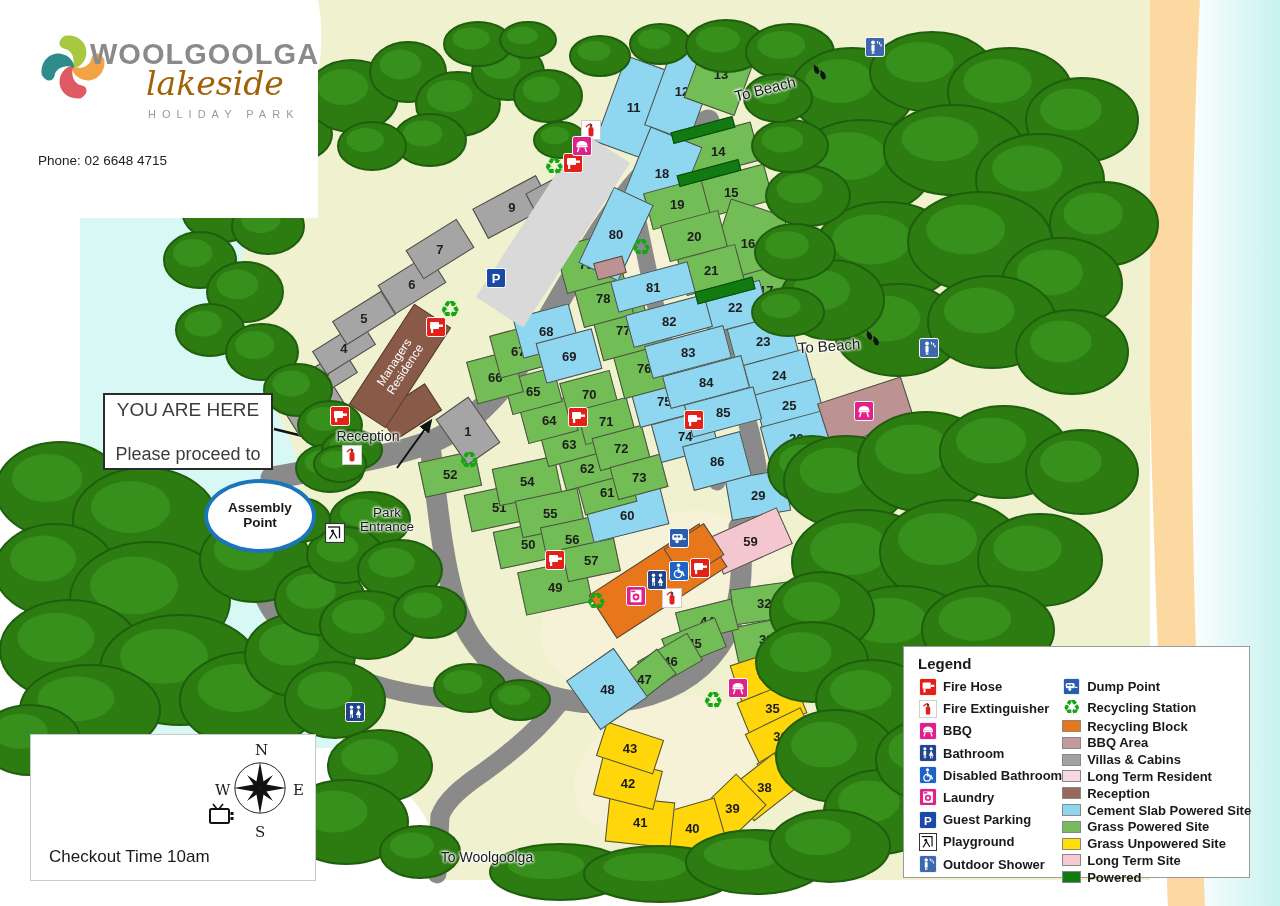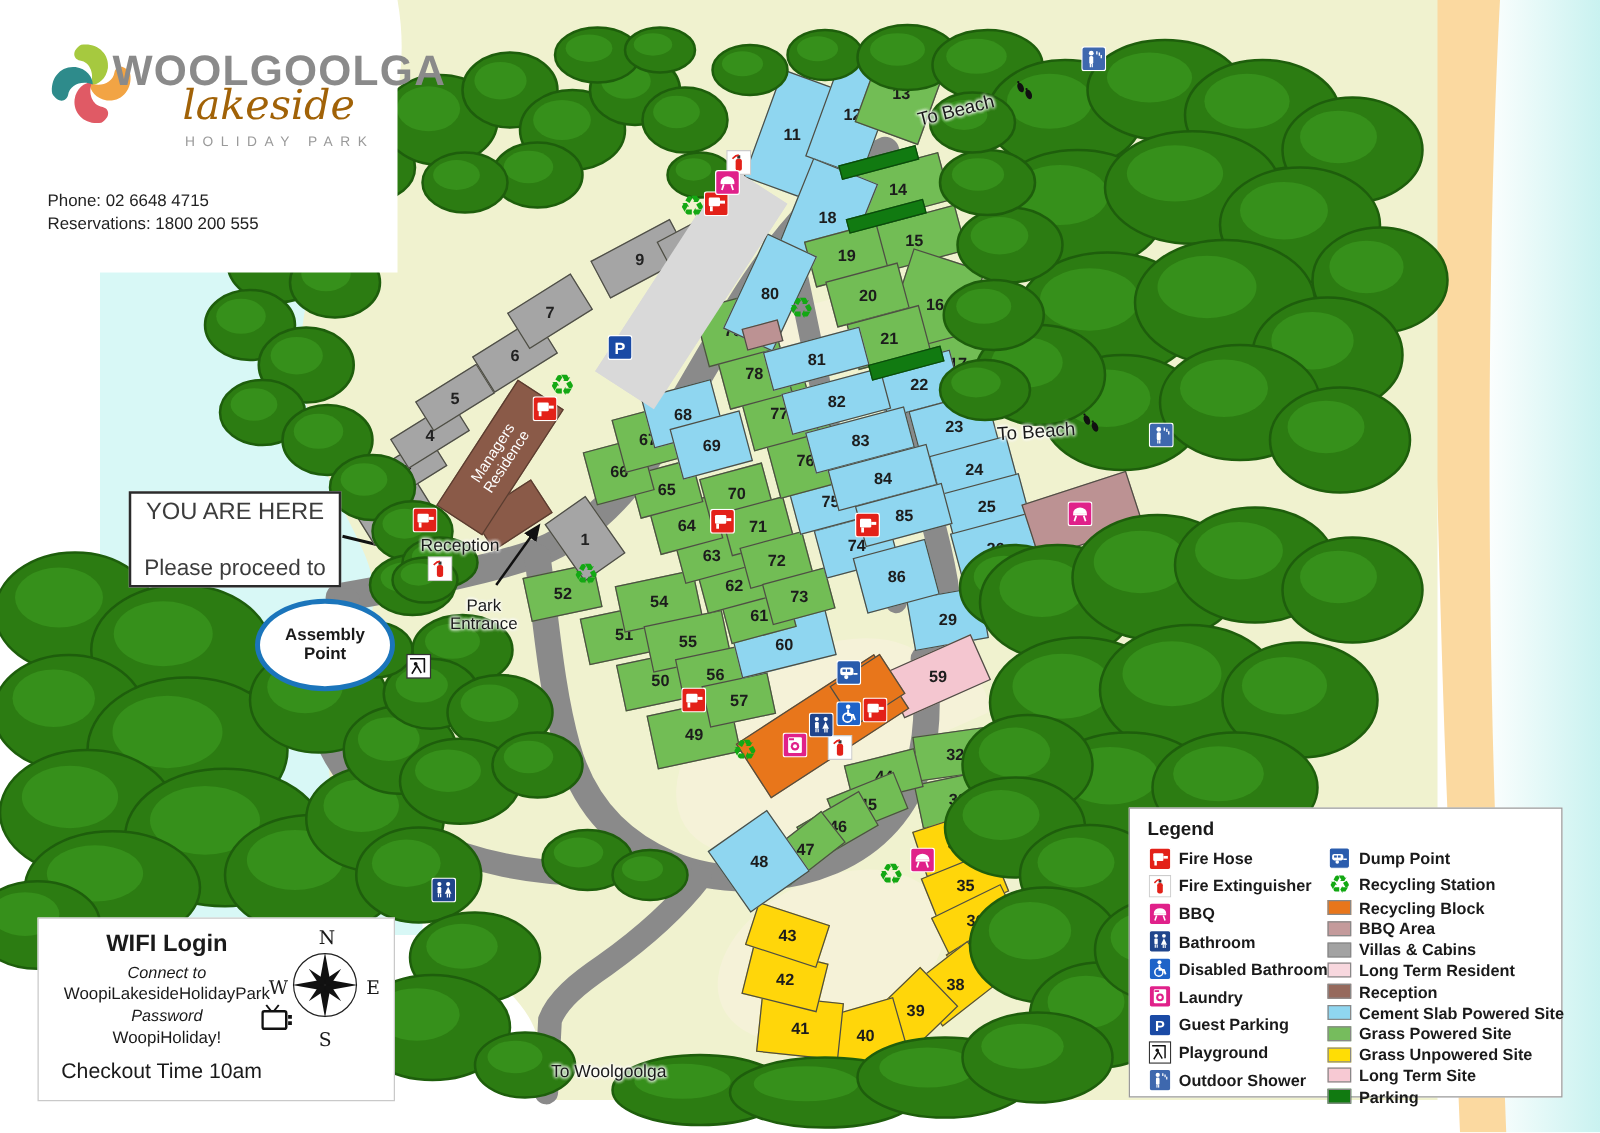--- a/index.html
+++ b/index.html
@@ -22,21 +22,21 @@
            display:flex;align-items:center;justify-content:center;}
   .mapicon svg{display:block;}
   .map-label{position:absolute;transform:translate(-50%,-50%);font-size:15px;color:#1a1a1a;
              white-space:pre;text-align:center;line-height:1.05;
              text-shadow:0 0 3px #fff,0 0 3px #fff,0 0 3px #fff,0 0 3px #fff;}
   .card{position:absolute;background:#fff;box-sizing:border-box;}
   
   #brand-card{left:26px;top:12px;width:292px;height:206px;z-index:6;}
   #brand-row{position:relative;height:122px;}
   #brand-logo{position:absolute;left:10px;top:18px;}
-  #brand-name{position:absolute;left:64px;top:26px;font-size:34px;font-weight:bold;color:#8a8a8a;letter-spacing:1px;}
+  #brand-name{position:absolute;left:64px;top:26px;font-size:29px;font-weight:bold;color:#8a8a8a;letter-spacing:1px;}
   #brand-script{position:absolute;left:120px;top:52px;font-family:"DejaVu Serif",serif;font-style:italic;
                 font-size:33px;color:#a16207;}
   #brand-sub{position:absolute;left:122px;top:96px;font-size:11px;letter-spacing:6px;color:#9a9a9a;}
   #brand-contact{margin:18px 0 0 12px;font-size:13.5px;color:#222;line-height:18px;}
   
   #yah-box{left:103px;top:393px;width:170px;height:77px;border:2px solid #2b2b2b;z-index:6;
            display:flex;flex-direction:column;align-items:center;justify-content:center;}
   #yah-box .l1{font-size:19px;color:#3c3c3c;}
   #yah-box .l2{font-size:18px;color:#3c3c3c;margin-top:23px;}
   #assembly{position:absolute;left:204px;top:479px;width:104px;height:66px;border:4px solid #1b75bb;
@@ -795,21 +795,21 @@
           </g>
         </svg>
       </div>
     </div>
 
   <div id="labels-layer">
       <div class="map-label" style="left: 765px; top: 89px; font-size: 15px; transform: translate(-50%, -50%) rotate(-14deg);">To Beach</div>
       <div class="map-label" style="left: 829px; top: 346px; font-size: 15px; transform: translate(-50%, -50%) rotate(-4deg);">To Beach</div>
       <div class="map-label" style="left: 487px; top: 857px; font-size: 14px; transform: translate(-50%, -50%) rotate(0deg);">To Woolgoolga</div>
       <div class="map-label" style="left: 368px; top: 436px; font-size: 14px; transform: translate(-50%, -50%) rotate(0deg);">Reception</div>
-      <div class="map-label" style="left: 387px; top: 492px; font-size: 13.5px; transform: translate(-50%, -50%) rotate(0deg);">Park
+      <div class="map-label" style="left: 387px; top: 520px; font-size: 13.5px; transform: translate(-50%, -50%) rotate(0deg);">Park
 Entrance</div>
     </div>
 
   <div id="brand-card" class="card">
     <div id="brand-row">
       <svg id="brand-logo" width="74" height="74" viewBox="-38 -38 76 76">
         <g transform="rotate(-18)">
           <g fill="#A6C93F">
               <path d="M2,-33 C15,-31 22,-19 17,-8 C13,0 5,3 -1,1 C5,-6 5,-17 -3,-21 C-8,-24 -7,-31 2,-33 Z"></path>
             </g>
@@ -823,42 +823,34 @@
               <path d="M2,-33 C15,-31 22,-19 17,-8 C13,0 5,3 -1,1 C5,-6 5,-17 -3,-21 C-8,-24 -7,-31 2,-33 Z"></path>
             </g>
         </g>
       </svg>
       <div id="brand-name">WOOLGOOLGA</div>
       <div id="brand-script">lakeside</div>
       <div id="brand-sub">HOLIDAY PARK</div>
     </div>
     <div id="brand-contact">
       <div>Phone: 02 6648 4715</div>
-      <div>Reservations: 1800 200 555</div>
     </div>
   </div>
 
   <div id="yah-box" class="card">
     <div class="l1">YOU ARE HERE</div>
     <div class="l2">Please proceed to</div>
   </div>
 
   <div id="assembly">
     <span>Assembly</span>
     <span>Point</span>
   </div>
 
   <div id="wifi-card" class="card">
-    <div id="wifi-text">
-      <div class="t">WIFI Login</div>
-      <div class="i">Connect to</div>
-      <div class="v">WoopiLakesideHolidayPark</div>
-      <div class="i">Password</div>
-      <div class="v">WoopiHoliday!</div>
-    </div>
     <div id="checkout">Checkout Time 10am</div>
     <div id="compass">
       <span class="pt" style="left:42px;top:0px;">N</span>
       <span class="pt" style="left:80px;top:40px;">E</span>
       <span class="pt" style="left:42px;top:82px;">S</span>
       <span class="pt" style="left:2px;top:40px;">W</span>
       <svg width="58" height="58" viewBox="-30 -30 60 60" style="position:absolute;left:18px;top:18px;">
         <circle r="26" fill="none" stroke="#222" stroke-width="1"></circle>
         <g fill="#111">
           <path d="M0,-27 L4,-5 L0,0 L-4,-5 Z"></path>
@@ -1050,18 +1042,18 @@
           <div class="lg-row">
             <span class="sw" style="background: rgb(255, 221, 5);"></span>
             <span class="lb">Grass Unpowered Site</span>
           </div>
           <div class="lg-row">
             <span class="sw" style="background: rgb(247, 201, 211);"></span>
             <span class="lb">Long Term Site</span>
           </div>
           <div class="lg-row">
             <span class="sw" style="background: rgb(17, 122, 17);"></span>
-            <span class="lb">Parking</span>
+            <span class="lb">Powered</span>
           </div>
         </div>
     </div>
   </div>
 </div>
 
 </body></html>

